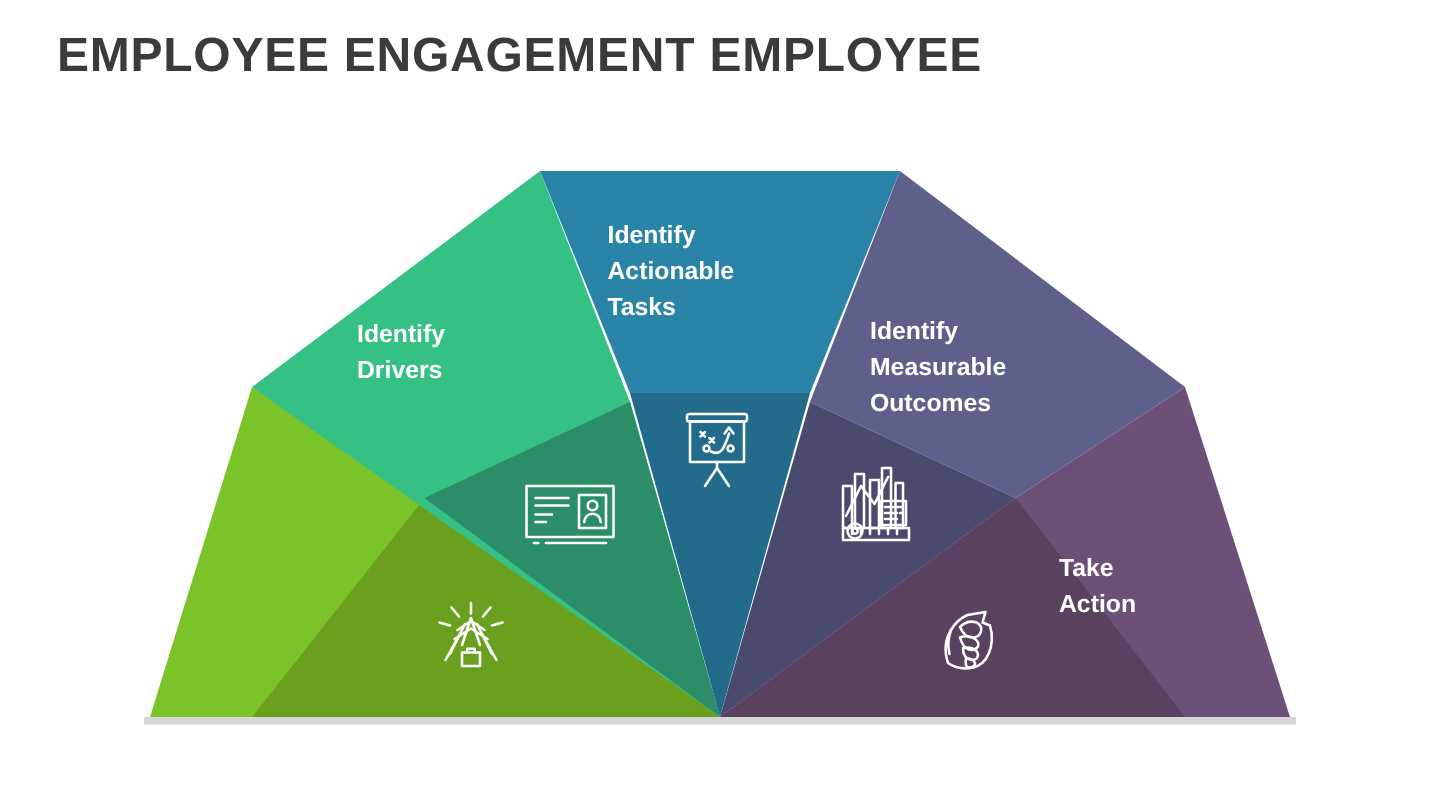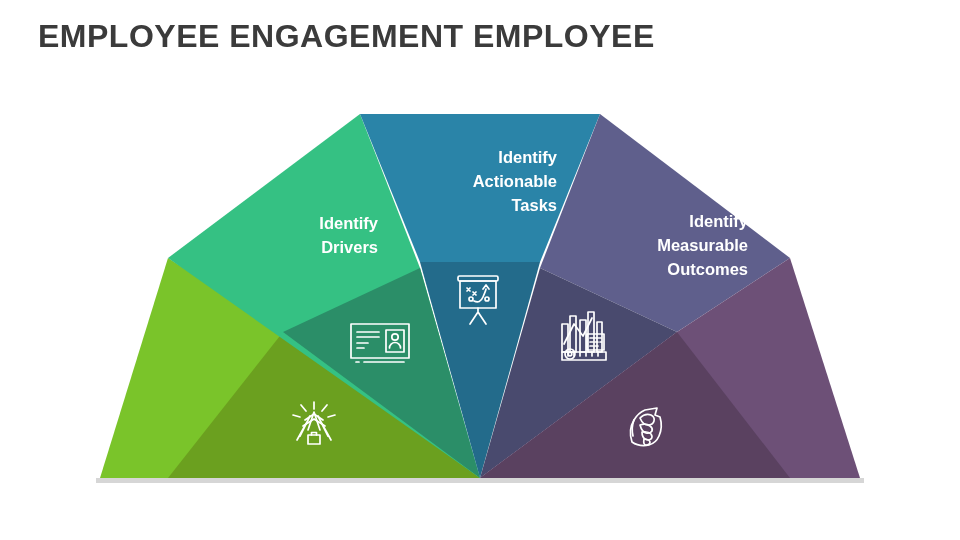--- a/index.html
+++ b/index.html
@@ -35,21 +35,21 @@
     display: block;
     width: 960px;
     height: 540px;
   }
   .seg-label {
     position: absolute;
     color: #ffffff;
     font-size: 16.5px;
     font-weight: bold;
     line-height: 1.45;
-    text-align: right;
+    text-align: left;
     white-space: pre-line;
     pointer-events: none;
   }
   .seg-icon {
     position: absolute;
     pointer-events: none;
   }
   .seg-icon svg {
     display: block;
     stroke: #ffffff;
@@ -99,20 +99,22 @@
   </svg>
 
   <div class="seg-label" id="label-identify-drivers">Identify
 Drivers</div>
   <div class="seg-label" id="label-identify-actionable-tasks">Identify
 Actionable
 Tasks</div>
   <div class="seg-label" id="label-identify-measurable-outcomes">Identify
 Measurable
 Outcomes</div>
+  <div class="seg-label" id="label-take-action">Take
+Action</div>
 
   <div class="seg-icon" id="icon-measure-employee-engagement">
     <svg width="56" height="56" viewBox="0 0 56 56">
       <path d="M28 16 L22 34 M28 16 L34 34"></path>
       <path d="M24 20 L14 40 M21 26 L11 44"></path>
       <path d="M32 20 L42 40 M35 26 L45 44"></path>
       <path d="M19 24 L28 18 L37 24"></path>
       <path d="M17 30 L28 23 L39 30"></path>
       <path d="M28 13 L28 6 M20 15 L15 9 M36 15 L41 9 M14 21 L7 19 M42 21 L49 19"></path>
       <rect x="22" y="39" width="12" height="9"></rect>

